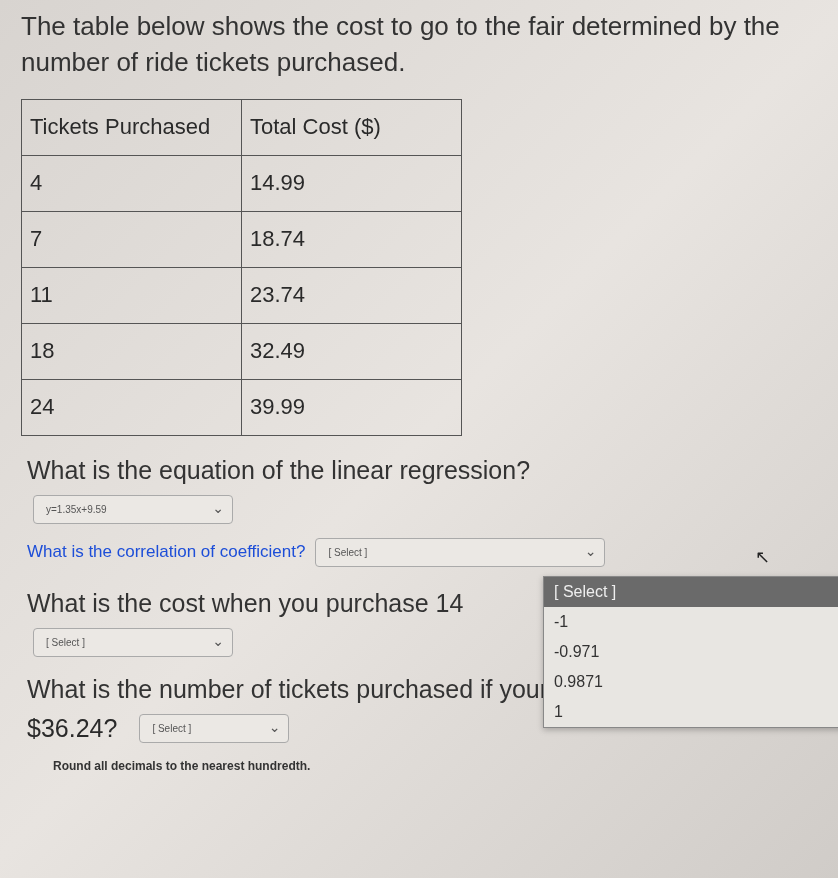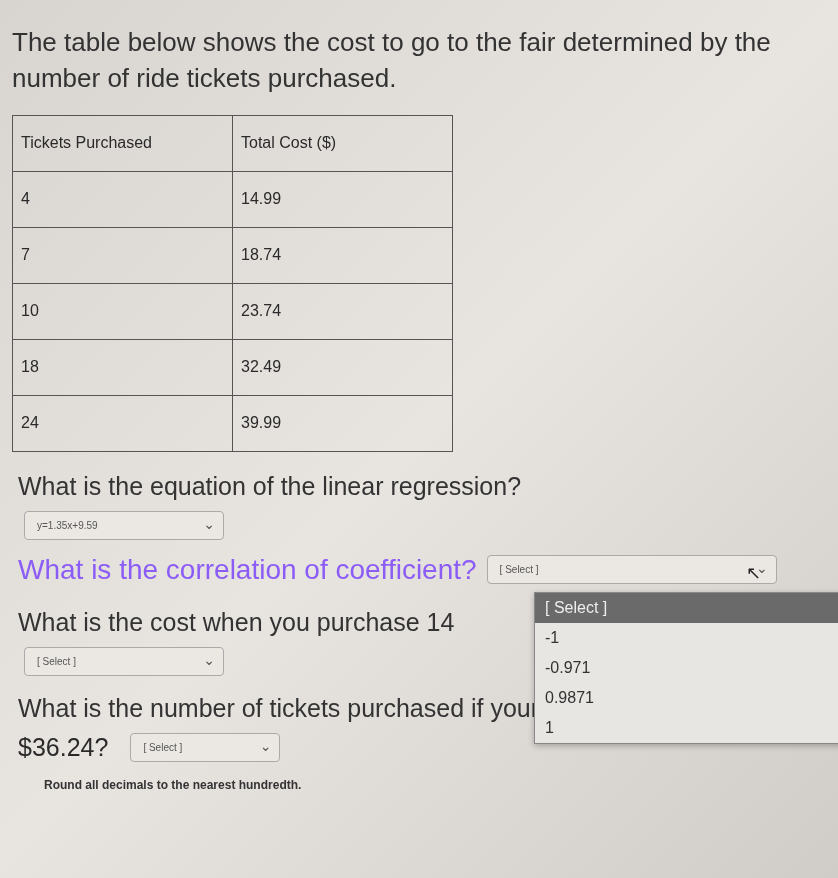--- a/index.html
+++ b/index.html
@@ -6,35 +6,35 @@
     body {
       margin: 0;
       padding: 0;
       font-family: Arial, Helvetica, sans-serif;
       background: linear-gradient(135deg, #d8d4d0 0%, #e8e4e0 50%, #d0ccc8 100%);
       width: 838px;
       height: 878px;
       overflow: hidden;
       color: #2a2a2a;
     }
-    .content { padding: 24px 12px; }
+    .content { padding: 8px 12px; margin-left: 9px; }
     .prompt-text {
       font-size: 26px;
       line-height: 1.4;
       color: #333;
       margin-bottom: 18px;
     }
     .data-table {
       border-collapse: collapse;
       margin-bottom: 20px;
     }
     .data-table td, .data-table th {
       border: 1px solid #555;
       padding: 10px 8px;
-      font-size: 16px;
+      font-size: 22px;
       text-align: left;
       font-weight: normal;
       color: #2a2a2a;
       height: 56px;
     }
     .data-table th { font-weight: normal; }
     .col-tickets { width: 220px; }
     .col-cost { width: 220px; }
     .question {
       font-size: 25px;
@@ -61,21 +61,21 @@
       font-size: 14px;
       color: #555;
     }
     .select-small { min-width: 150px; }
     .inline-row {
       display: flex;
       align-items: center;
       gap: 10px;
       margin: 14px 0 10px 6px;
     }
-    .inline-row .question-inline { font-size: 28px; color: #8b5cf6; }
+    .inline-row .question-inline { font-size: 17px; color: #1d4ed8; }
     .dropdown-open {
       position: absolute;
       background: #e8e6e2;
       border: 1px solid #888;
       box-shadow: 0 2px 6px rgba(0,0,0,0.25);
       width: 310px;
       font-size: 16px;
       z-index: 10;
     }
     .dropdown-open .opt {
@@ -114,21 +114,21 @@
     </tr>
     <tr>
       <td>4</td>
       <td>14.99</td>
     </tr>
     <tr>
       <td>7</td>
       <td>18.74</td>
     </tr>
     <tr>
-      <td>10</td>
+      <td>11</td>
       <td>23.74</td>
     </tr>
     <tr>
       <td>18</td>
       <td>32.49</td>
     </tr>
     <tr>
       <td>24</td>
       <td>39.99</td>
     </tr>

